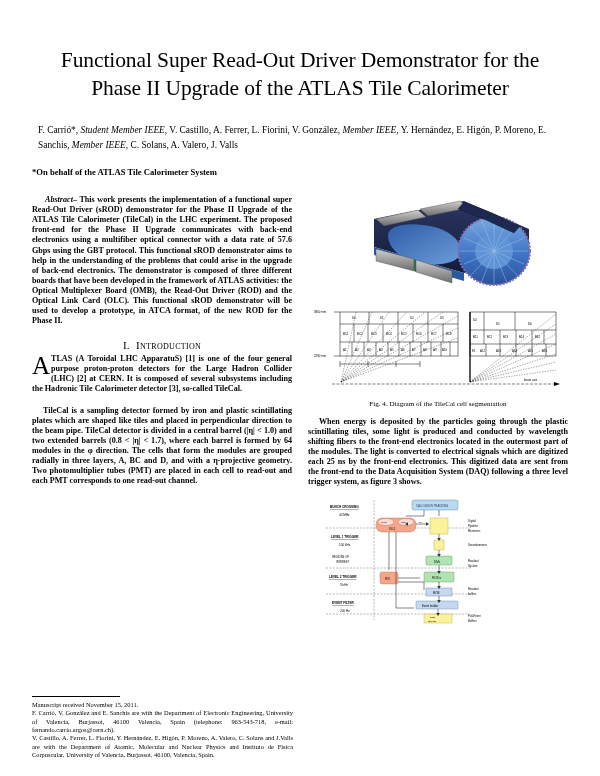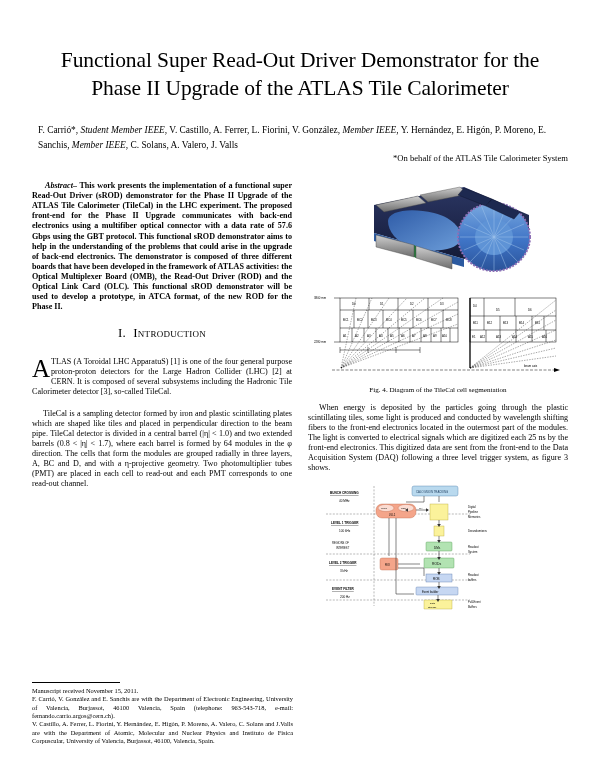--- a/index.html
+++ b/index.html
@@ -18,37 +18,37 @@
     font-size:21.5px; line-height:1.32; text-align:center;
     font-weight:400; letter-spacing:-0.1px;
     margin:12px 10px 0 10px;
   }
   .authors {
     font-size:9.4px; line-height:1.62; 
     margin:20px 6px 0 6px;
   }
   .authors i { font-style:italic; }
   .onbehalf {
-    font-size:8.6px; text-align:right; font-weight:400;
+    font-size:8.6px; text-align:left; margin-top:14px; font-weight:700;
   }
 
   
   .cols { display:flex; gap:16px; margin-top:18px; height:600px; }
   .col { width:261px; position:relative; }
 
-  p.just { text-align:justify; font-size:8.1px; line-height:1.235; }
+  p.just { text-align:justify; font-size:8.1px; line-height:1.235;font-weight:bold; }
   p.abs {
     font-weight:700; text-align:justify; font-size:8.1px; line-height:1.245;
     text-indent:13px;
   }
   p.abs .lead { font-style:italic; font-weight:700; }
   p.body { text-indent:11px; margin-top:12px; }
 
   h2.sec {
-    font-size:13px; text-align:center; margin:13px 0 16px 0;
+    font-size:11px; text-align:center; margin:13px 0 3px 0;
     font-variant:small-caps; font-weight:400; letter-spacing:0.3px;
   }
   .dropwrap { position:relative; }
   .dropcap {
     float:left; font-size:25px; line-height:20px; padding:1px 1px 0 0;
     margin-top:1px;
   }
 
   
   .footnote { position:absolute; left:0; bottom:36px; width:261px; }

